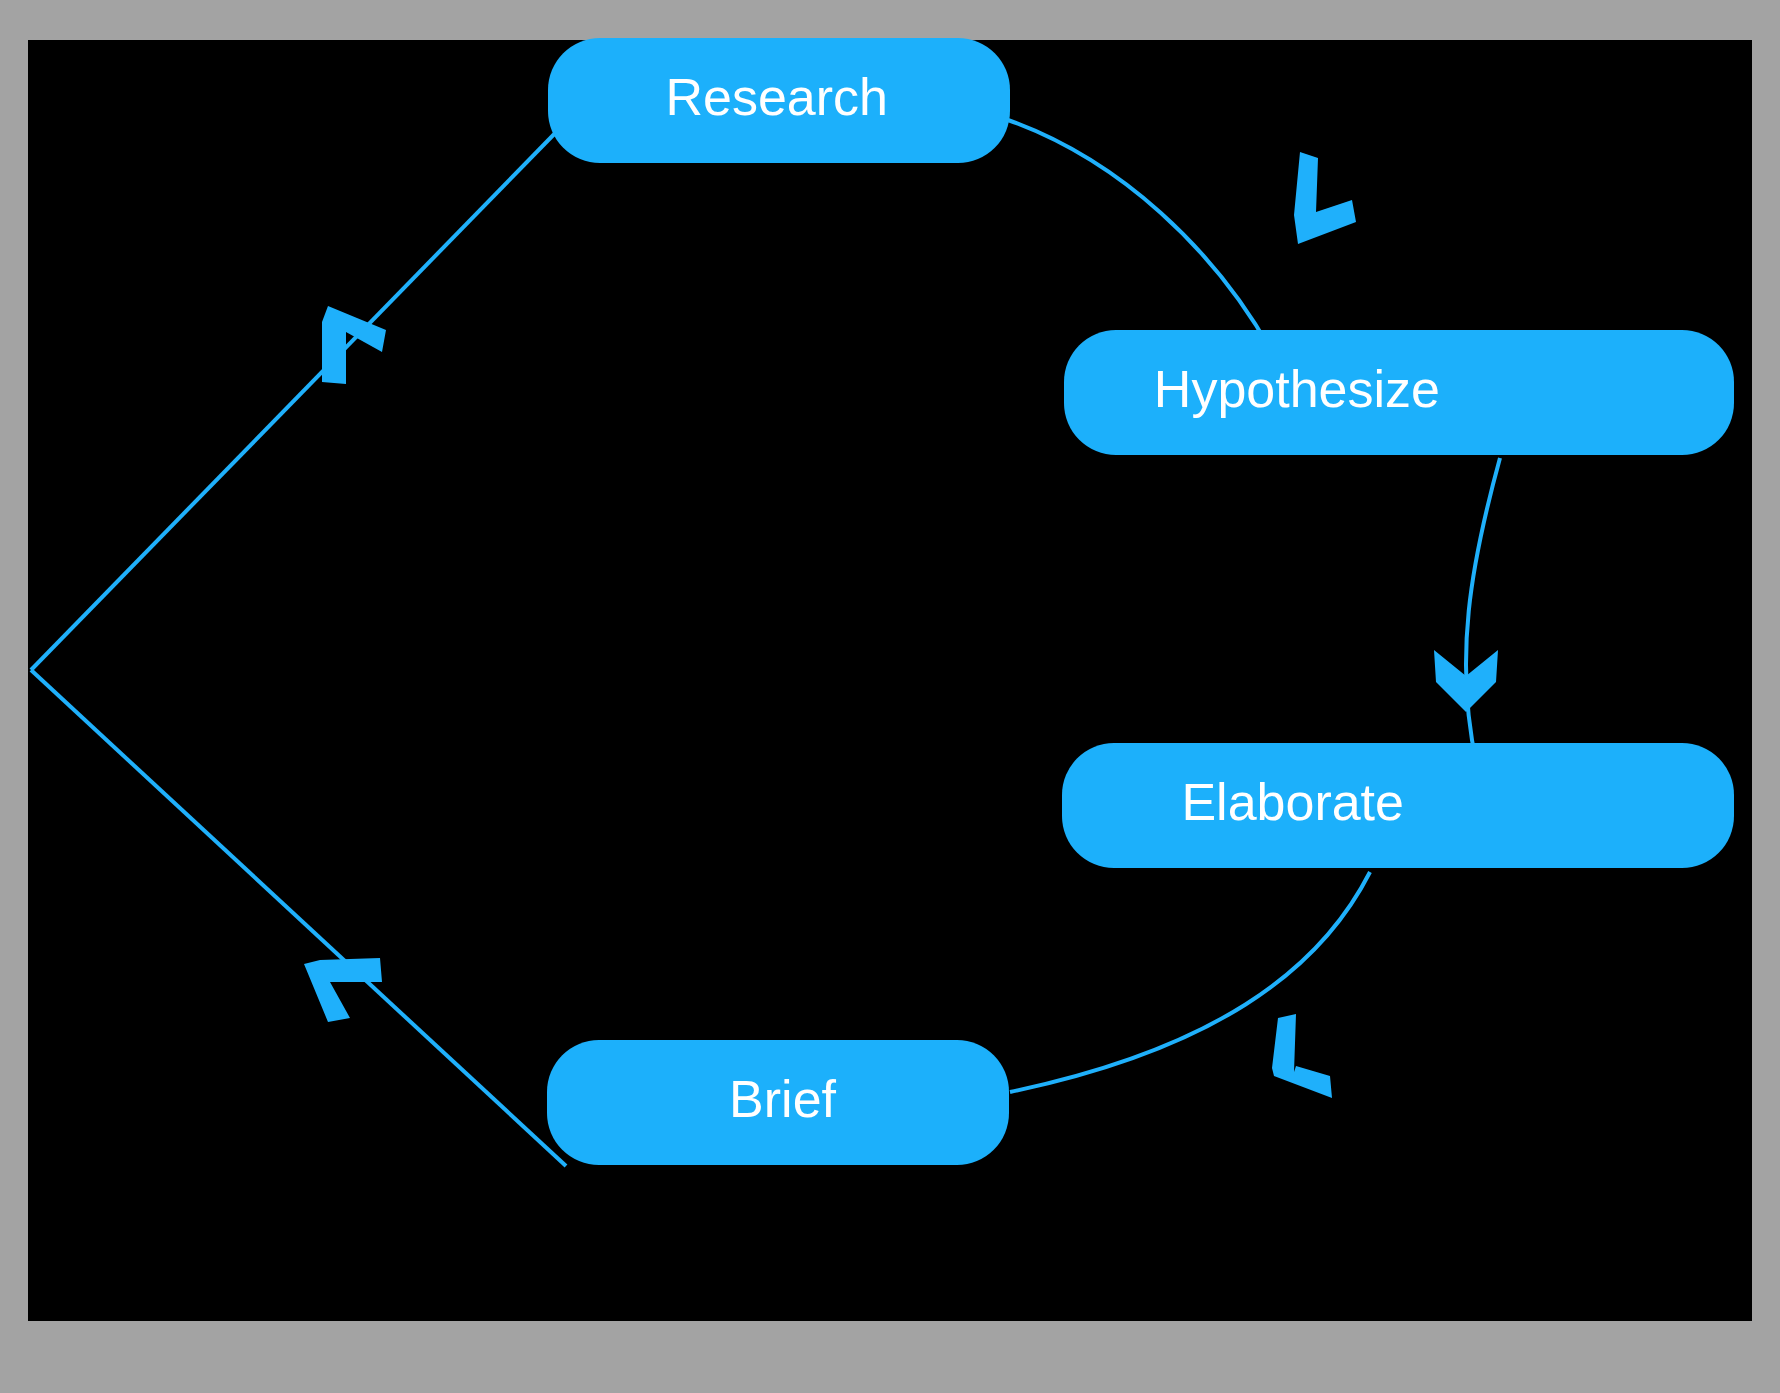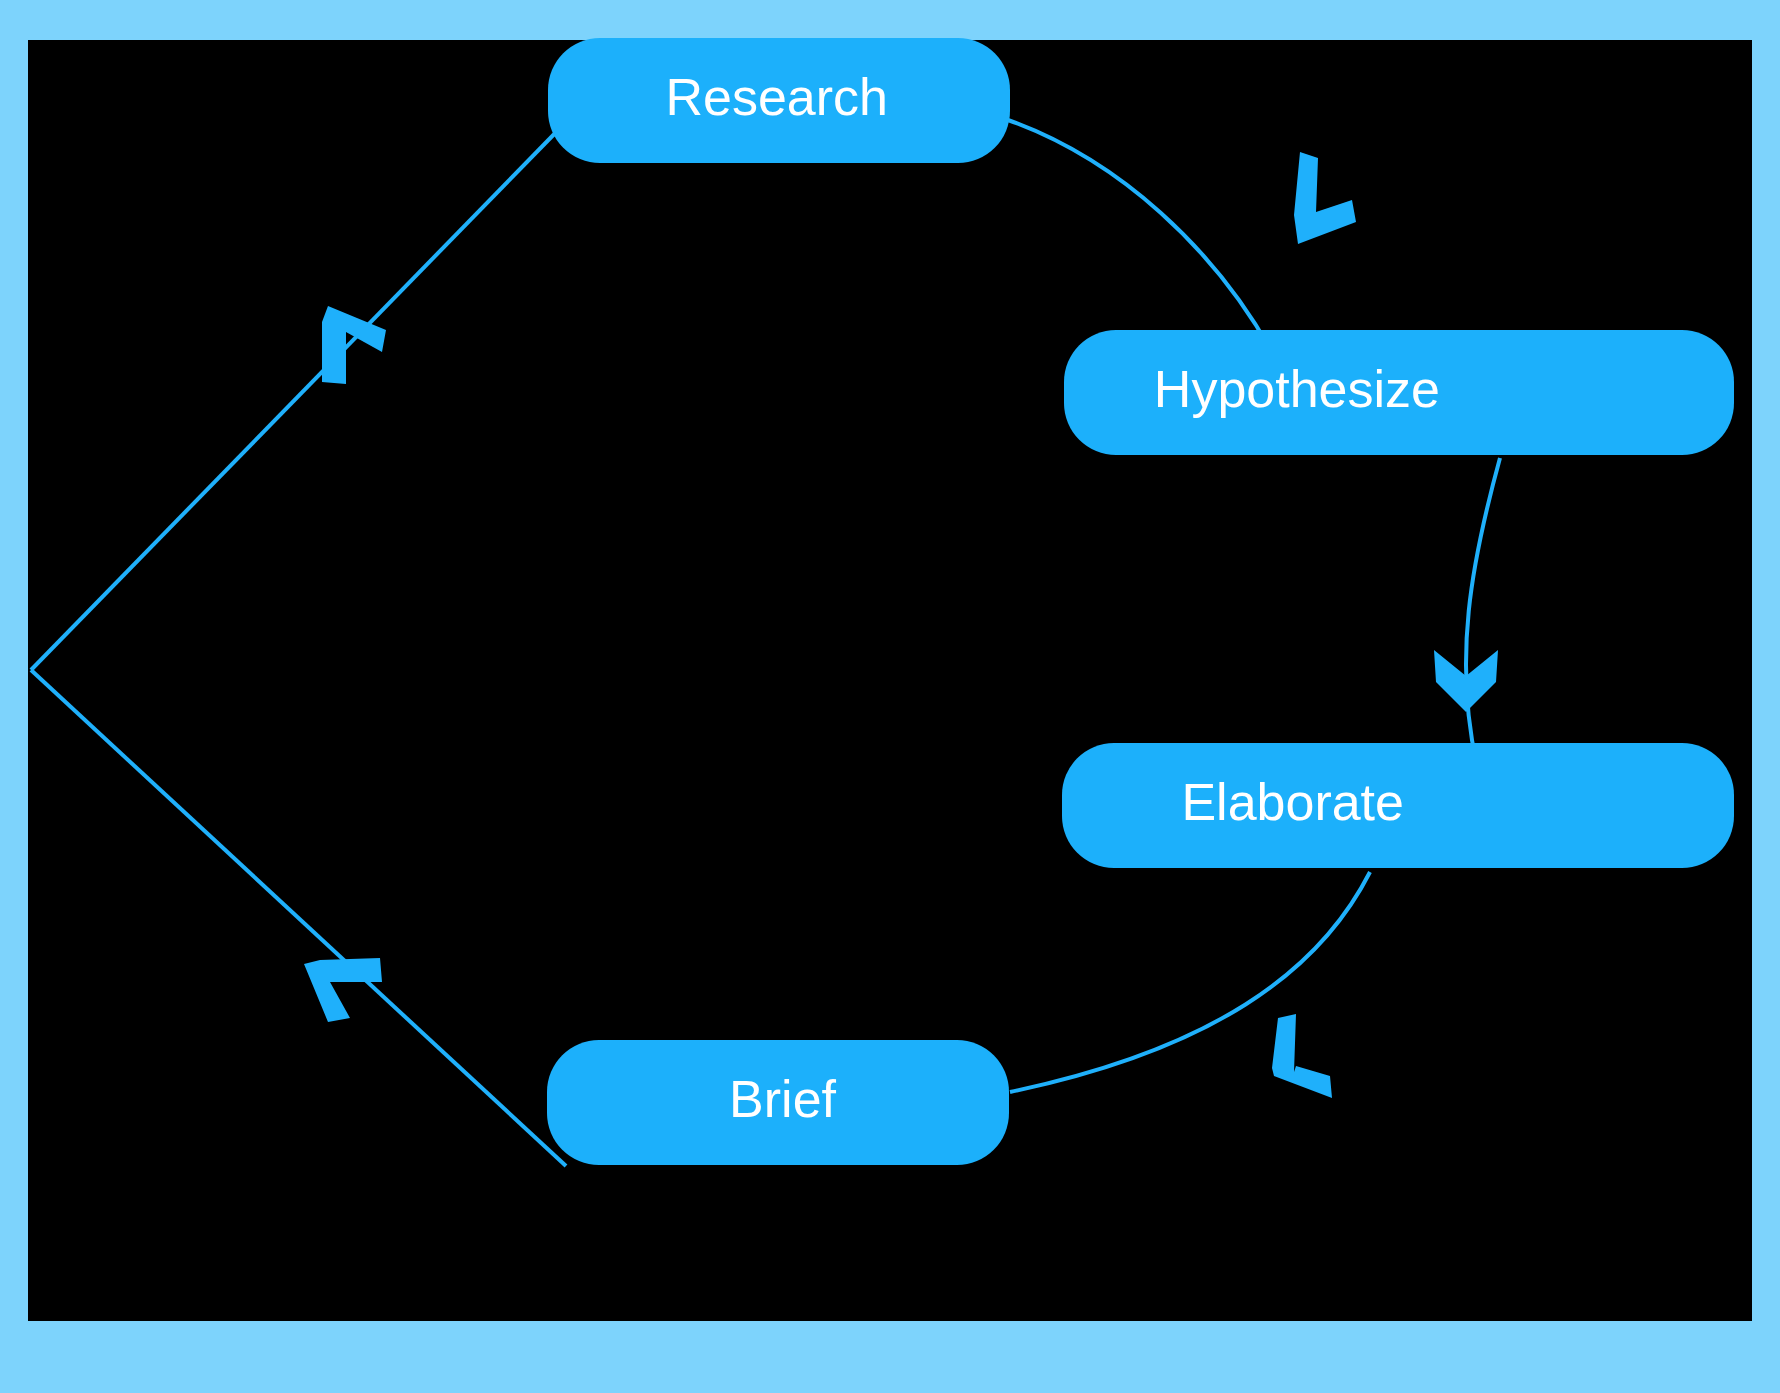--- a/index.html
+++ b/index.html
@@ -10,21 +10,21 @@
   body {
     width: 1780px;
     height: 1393px;
     font-family: "Liberation Sans", sans-serif;
     overflow: hidden;
   }
   #stage {
     position: relative;
     width: 1780px;
     height: 1393px;
-    background: #7dd3fc;
+    background: #a3a3a3;
     text-align: center;
   }
   #canvas {
     position: absolute;
     left: 28px;
     top: 40px;
     width: 1724px;
     height: 1281px;
     background: #000000;
   }

